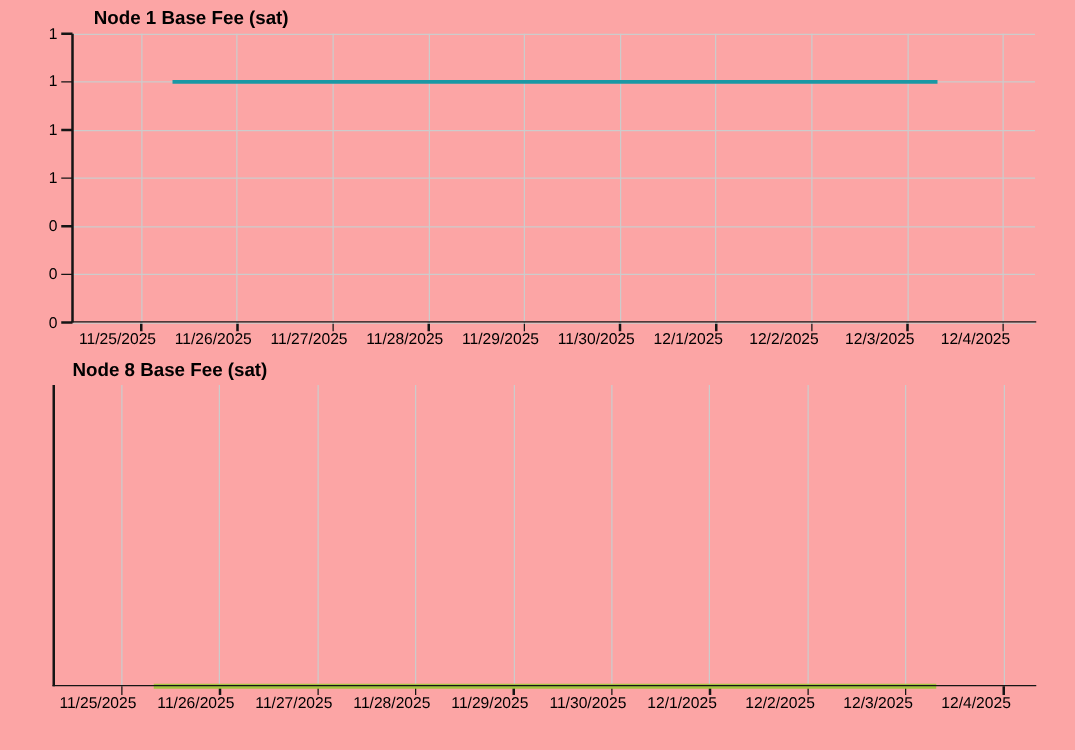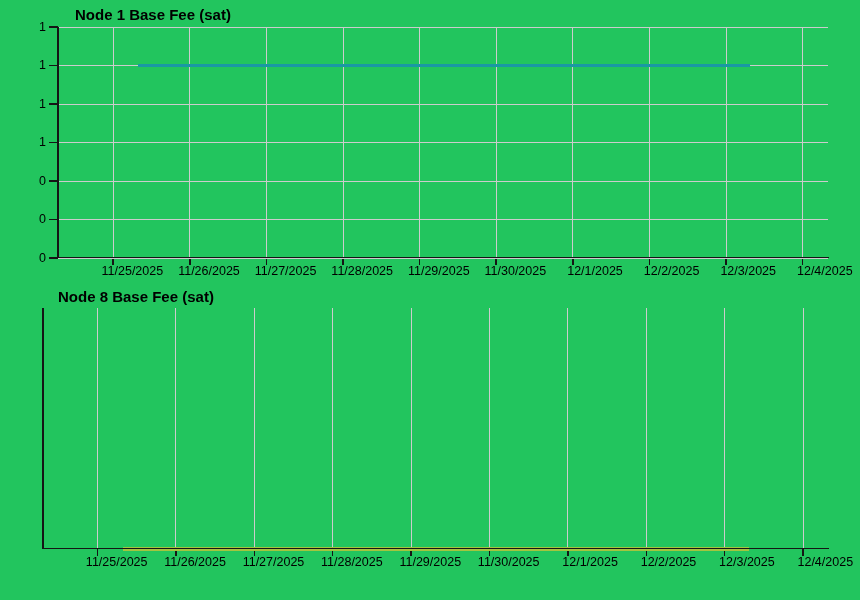--- a/index.html
+++ b/index.html
@@ -1,33 +1,33 @@
 <!DOCTYPE html>
 <html><head>
 <meta charset="utf-8">
 <style>
   html,body{margin:0;padding:0;background:#ffffff;}
   body{width:860px;height:600px;overflow:hidden;}
   #canvas{
-    position:relative;width:860px;height:600px;background:#22c55e;
+    position:relative;width:860px;height:600px;background:#fca5a5;
     font-family:"Liberation Sans","DejaVu Sans",sans-serif;
     -webkit-font-smoothing:antialiased;
   }
   .chart-title{
     position:absolute;margin:0;font-size:15px;line-height:16px;
     font-weight:700;color:#000;white-space:nowrap;
   }
   #title1{left:75px;top:7px;}
   #title2{left:58px;top:289px;}
   .plot{position:absolute;left:0;top:0;width:860px;height:600px;}
   .tick-label{
     position:absolute;font-size:12.5px;line-height:15px;color:#000;
     white-space:nowrap;
   }
-  .x-lab{text-align:right;width:100px;}
+  .x-lab{text-align:left;width:100px;}
   .y-lab{text-align:right;width:40px;height:15px;}
 </style>
 </head>
 <body>
 
 <div id="canvas">
   <section>
     <h2 class="chart-title" id="title1">Node 1 Base Fee (sat)</h2>
     <div class="plot" id="plot1">
         <div style="position: absolute; left: 112.7px; top: 27px; width: 1px; height: 231px; background: rgb(204, 204, 204);"></div>

